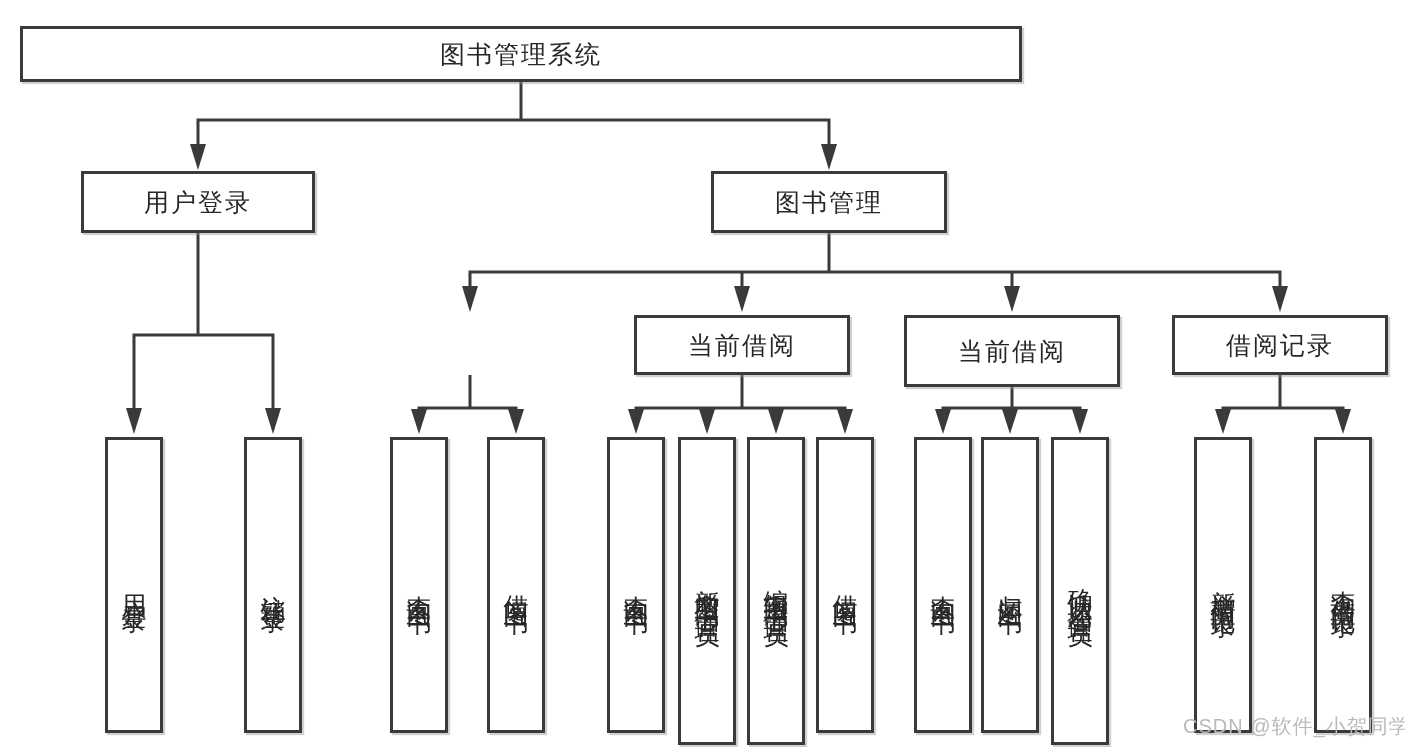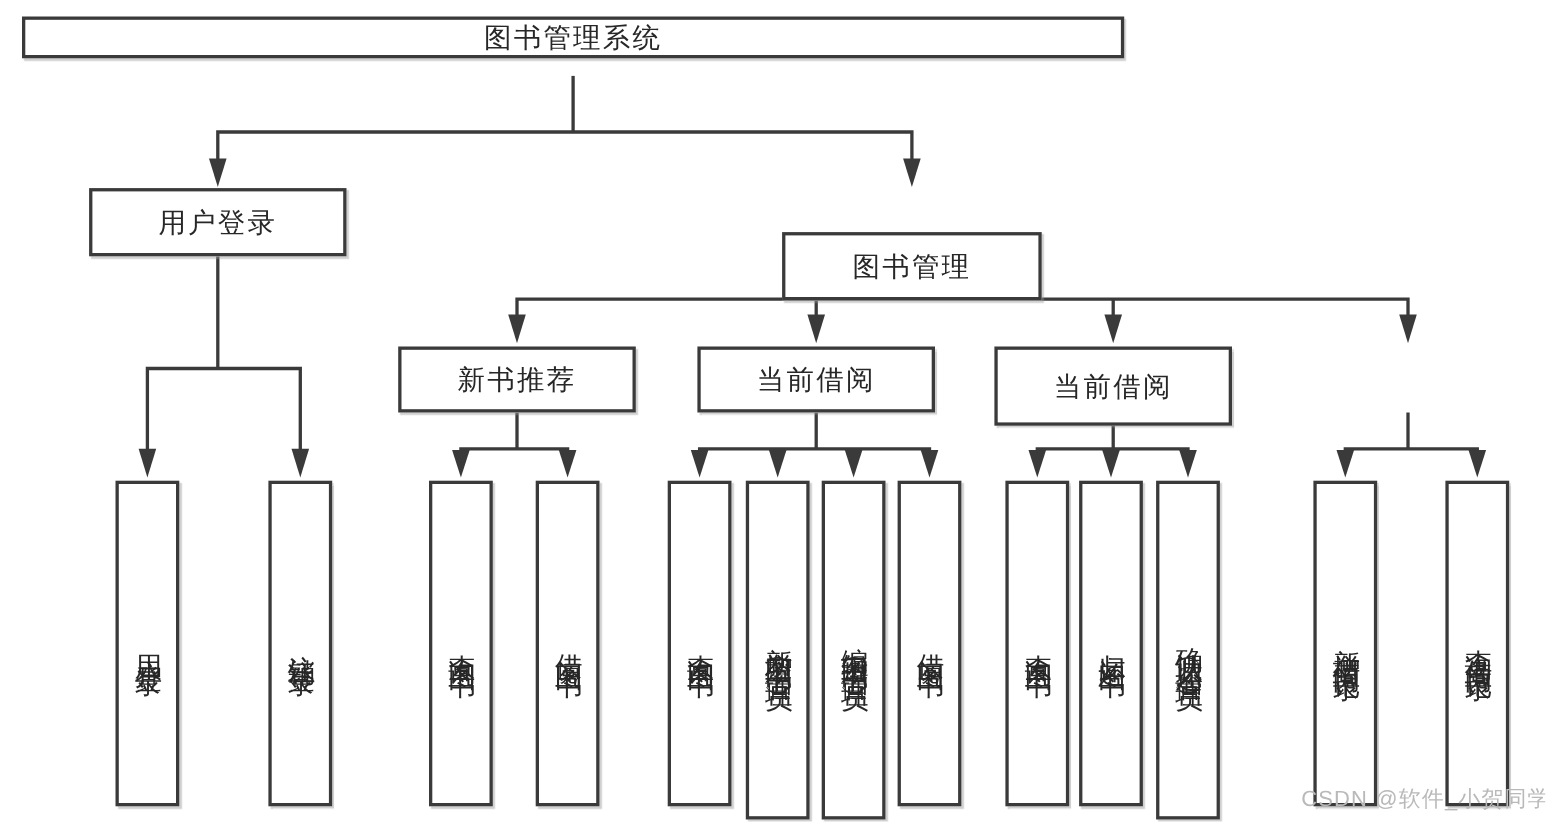--- a/index.html
+++ b/index.html
@@ -108,28 +108,28 @@
     <polygon points="935,409 951,409 943,434"></polygon>
     <polygon points="1002,409 1018,409 1010,434"></polygon>
     <polygon points="1072,409 1088,409 1080,434"></polygon>
 
     <path d="M1280 375 V408"></path>
     <path d="M1223 411 V408 H1343 V411"></path>
     <polygon points="1215,409 1231,409 1223,434"></polygon>
     <polygon points="1335,409 1351,409 1343,434"></polygon>
   </svg>
 
-  <div class="node h-label" style="left:20px; top:15px; width:1002px; height:38px;">图书管理系统</div>
+  <div class="node h-label" style="left:20px; top:26px; width:1002px; height:56px;">图书管理系统</div>
 
   <div class="node h-label" style="left:81px; top:171px; width:234px; height:62px;">用户登录</div>
-  <div class="node h-label" style="left:711px; top:171px; width:236px; height:62px;margin-top:40px;">图书管理</div>
+  <div class="node h-label" style="left:711px; top:171px; width:236px; height:62px;">图书管理</div>
 
-  <div class="node h-label" style="left:362px; top:315px; width:216px; height:60px;">新书推荐</div>
   <div class="node h-label" style="left:634px; top:315px; width:216px; height:60px;">当前借阅</div>
   <div class="node h-label" style="left:904px; top:315px; width:216px; height:72px;">当前借阅</div>
+  <div class="node h-label" style="left:1172px; top:315px; width:216px; height:60px;">借阅记录</div>
 
   <div class="node leaf" style="left:105px; top:437px; width:58px; height:296px;">
     <span class="vtext">用户登录</span>
   </div>
   <div class="node leaf" style="left:244px; top:437px; width:58px; height:296px;">
     <span class="vtext">注销登录</span>
   </div>
 
   <div class="node leaf" style="left:390px; top:437px; width:58px; height:296px;">
     <span class="vtext">查询图书</span>

